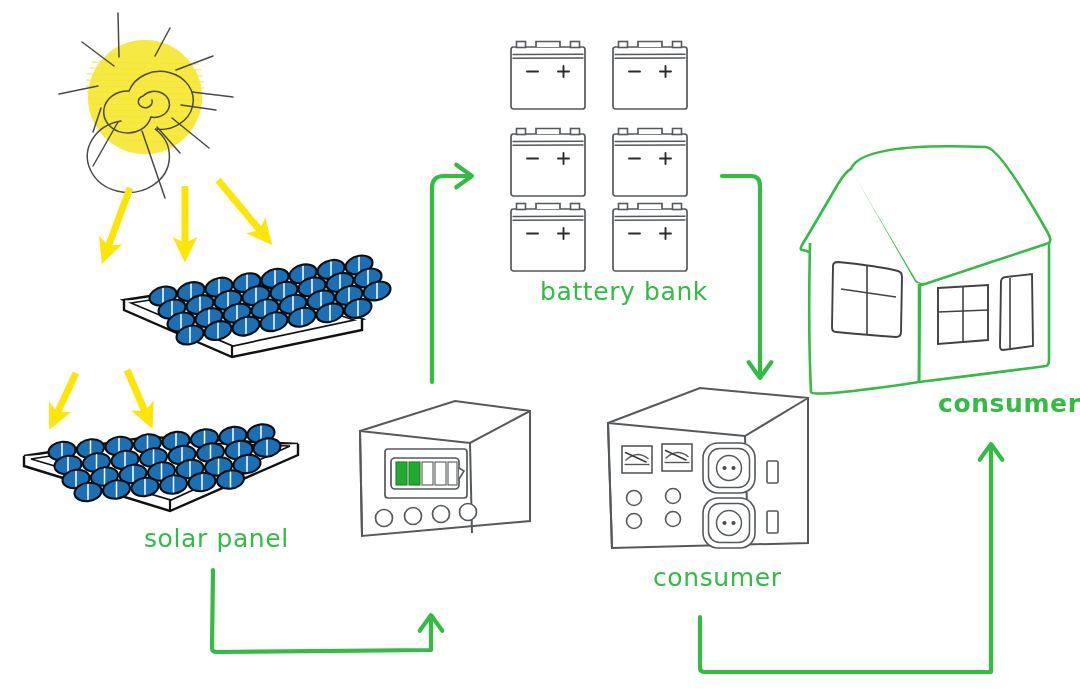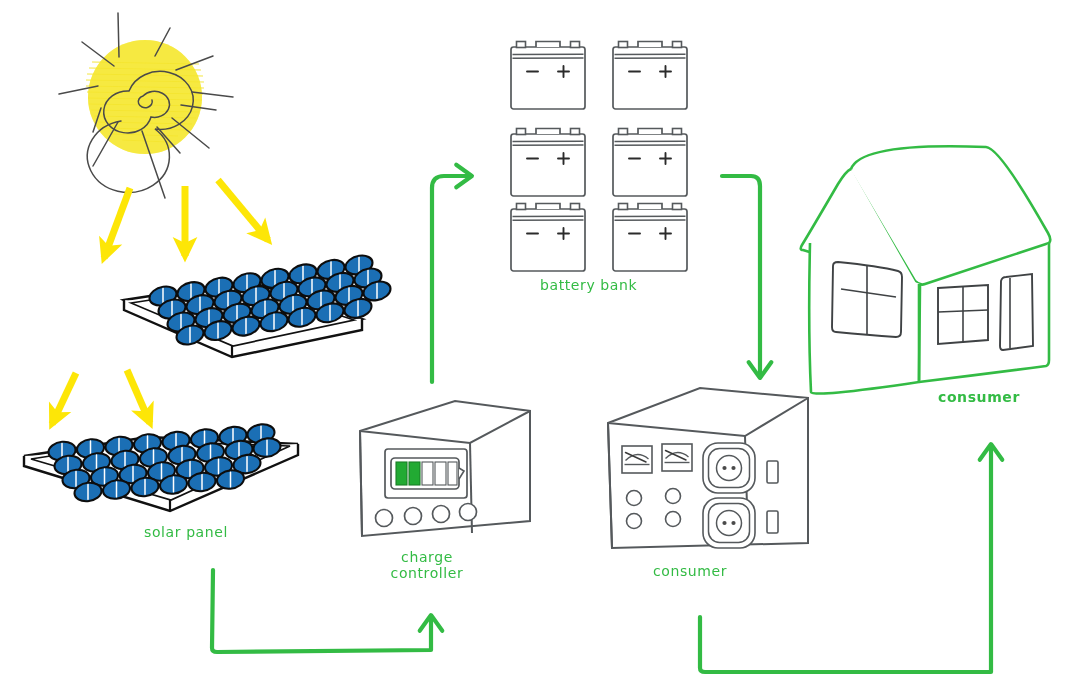--- a/index.html
+++ b/index.html
@@ -22,21 +22,21 @@
     position: absolute;
     top: 0;
     left: 0;
     width: 1080px;
     height: 699px;
   }
   .lbl {
     position: absolute;
     color: #33bb44;
     font-family: "DejaVu Sans", sans-serif;
-    font-size: 14px;
+    font-size: 25px;
     letter-spacing: 0.6px;
     white-space: pre;
     line-height: 1.12;
     text-align: center;
     user-select: none;
   }
 </style>
 </head>
 <body>
 
@@ -337,22 +337,20 @@
       <path d="M432,382 L432,188 Q432,176 444,176 L468,176" marker-end="url(#mk-green)"></path>
 
       <path d="M722,176 L751,176 Q760,176 760,186 L760,374" marker-end="url(#mk-green)"></path>
 
       <path d="M700,617 L700,668 Q700,672 705,672 L991,672 L991,448" marker-end="url(#mk-green)"></path>
     </g>
   </svg>
 
   <div class="lbl" style="left:144px; top:525px;">solar panel</div>
 
-  <div class="lbl" style="left:371px; top:550px; width:112px;">charge
-controller</div>
 
   <div class="lbl" style="left:540px; top:278px;">battery bank</div>
 
   <div class="lbl" style="left:653px; top:564px;">consumer</div>
 
   <div class="lbl" style="left:938px; top:390px;font-weight:bold;">consumer</div>
 
 </div>
 
 </body></html>

